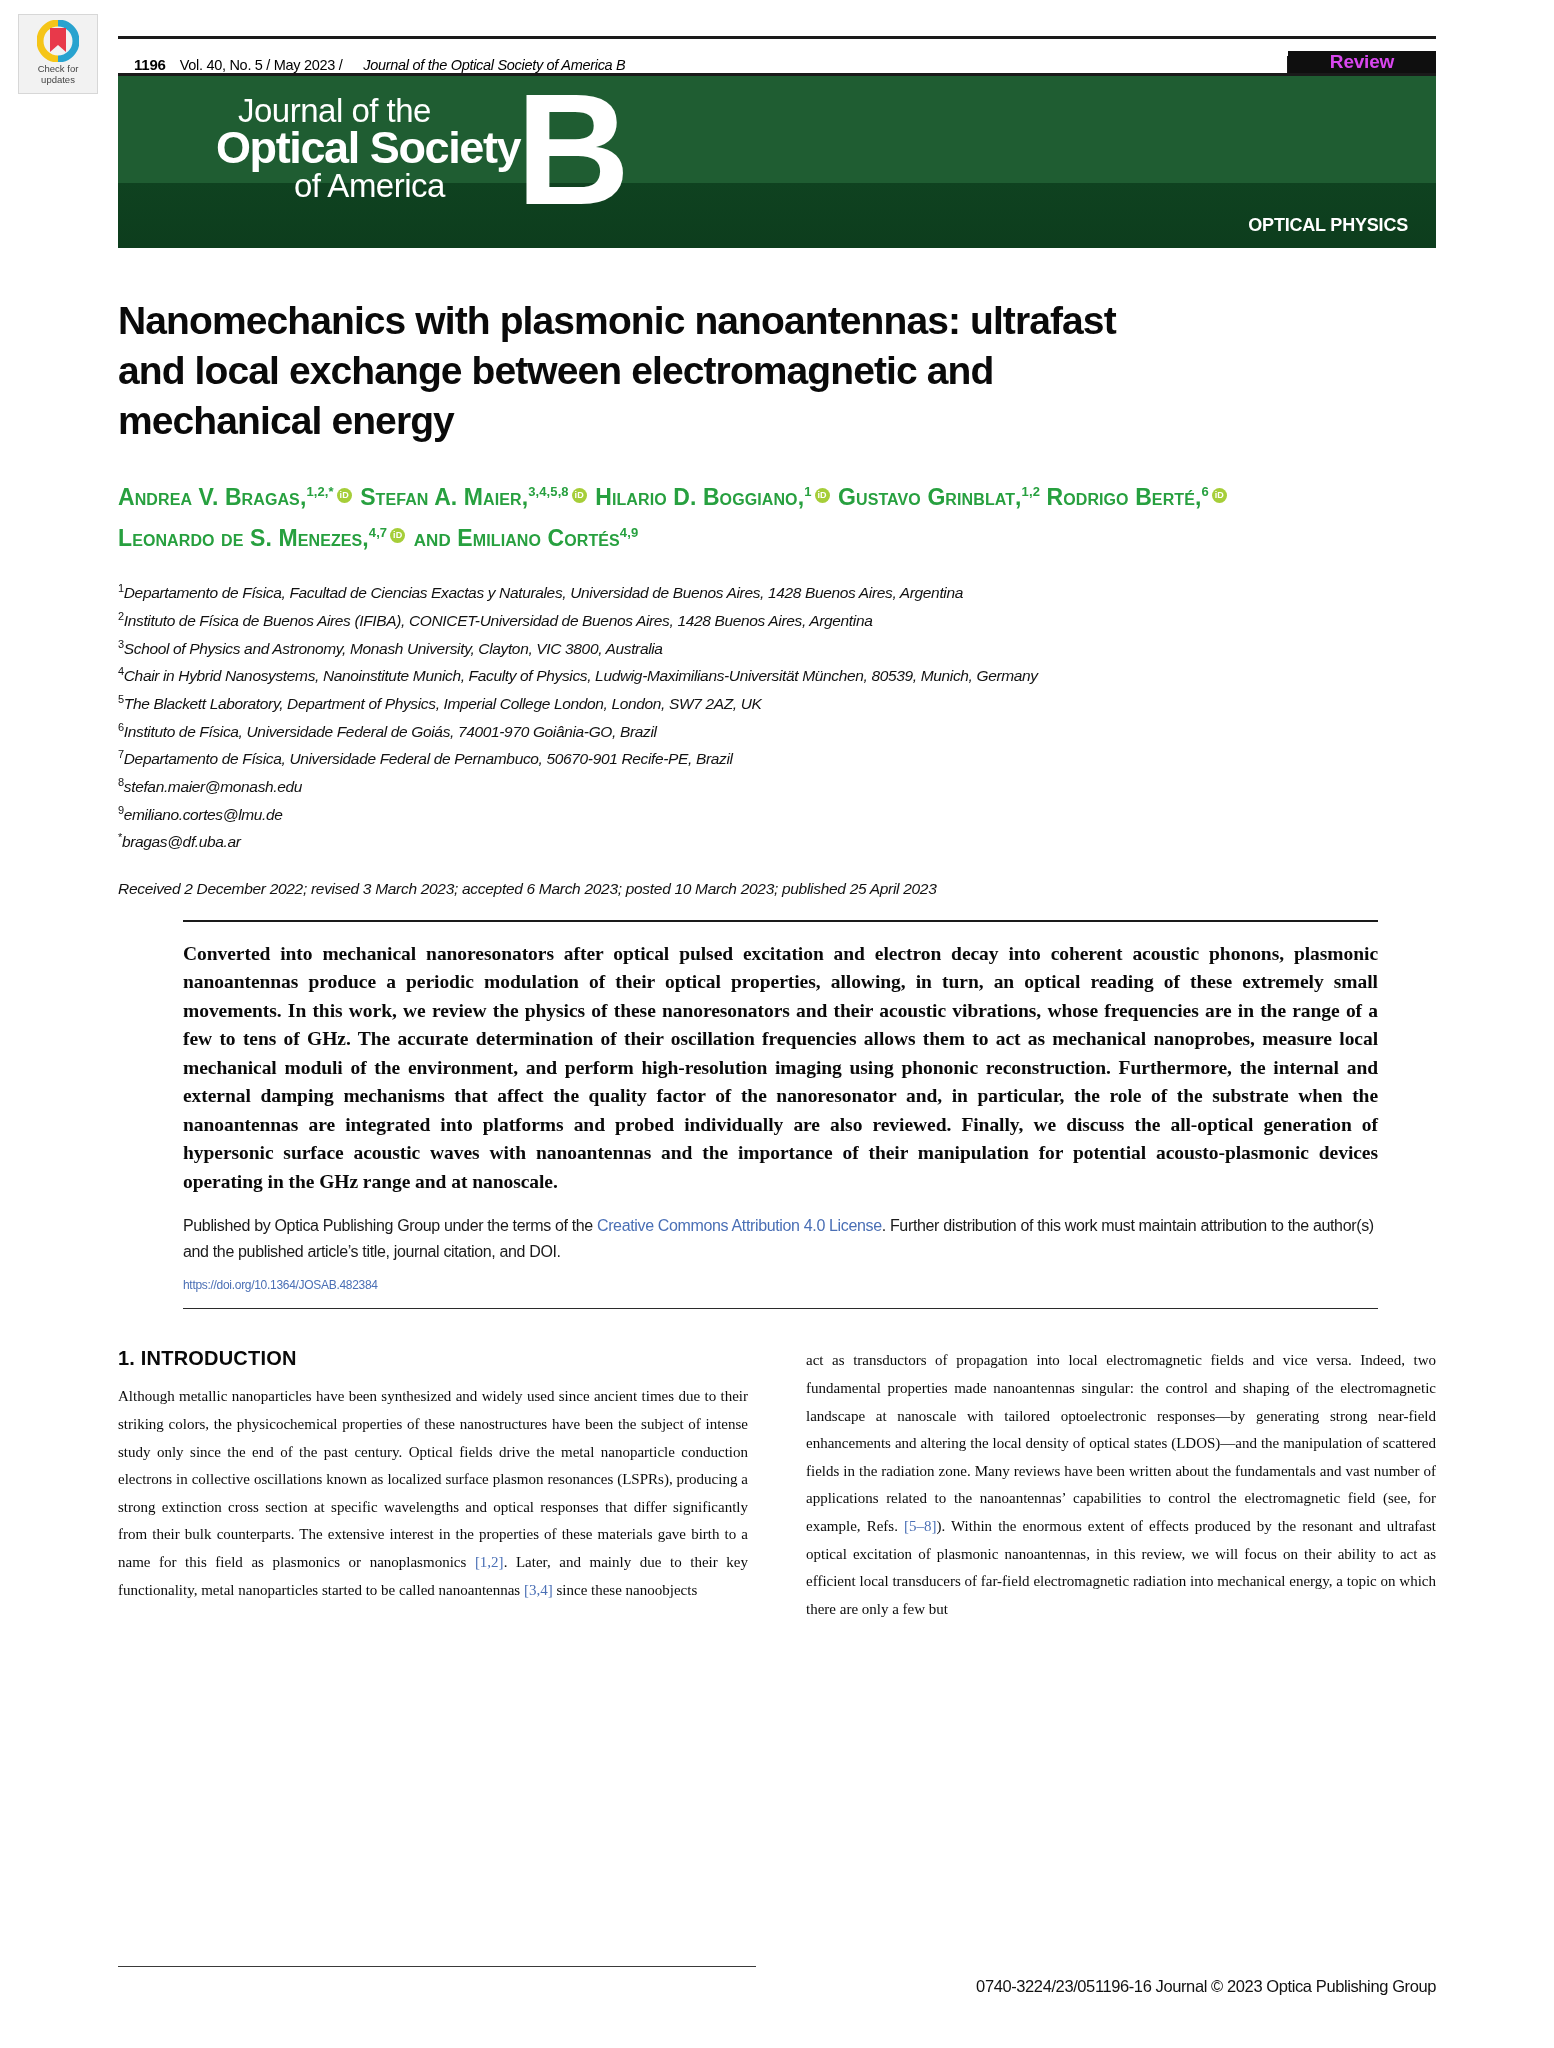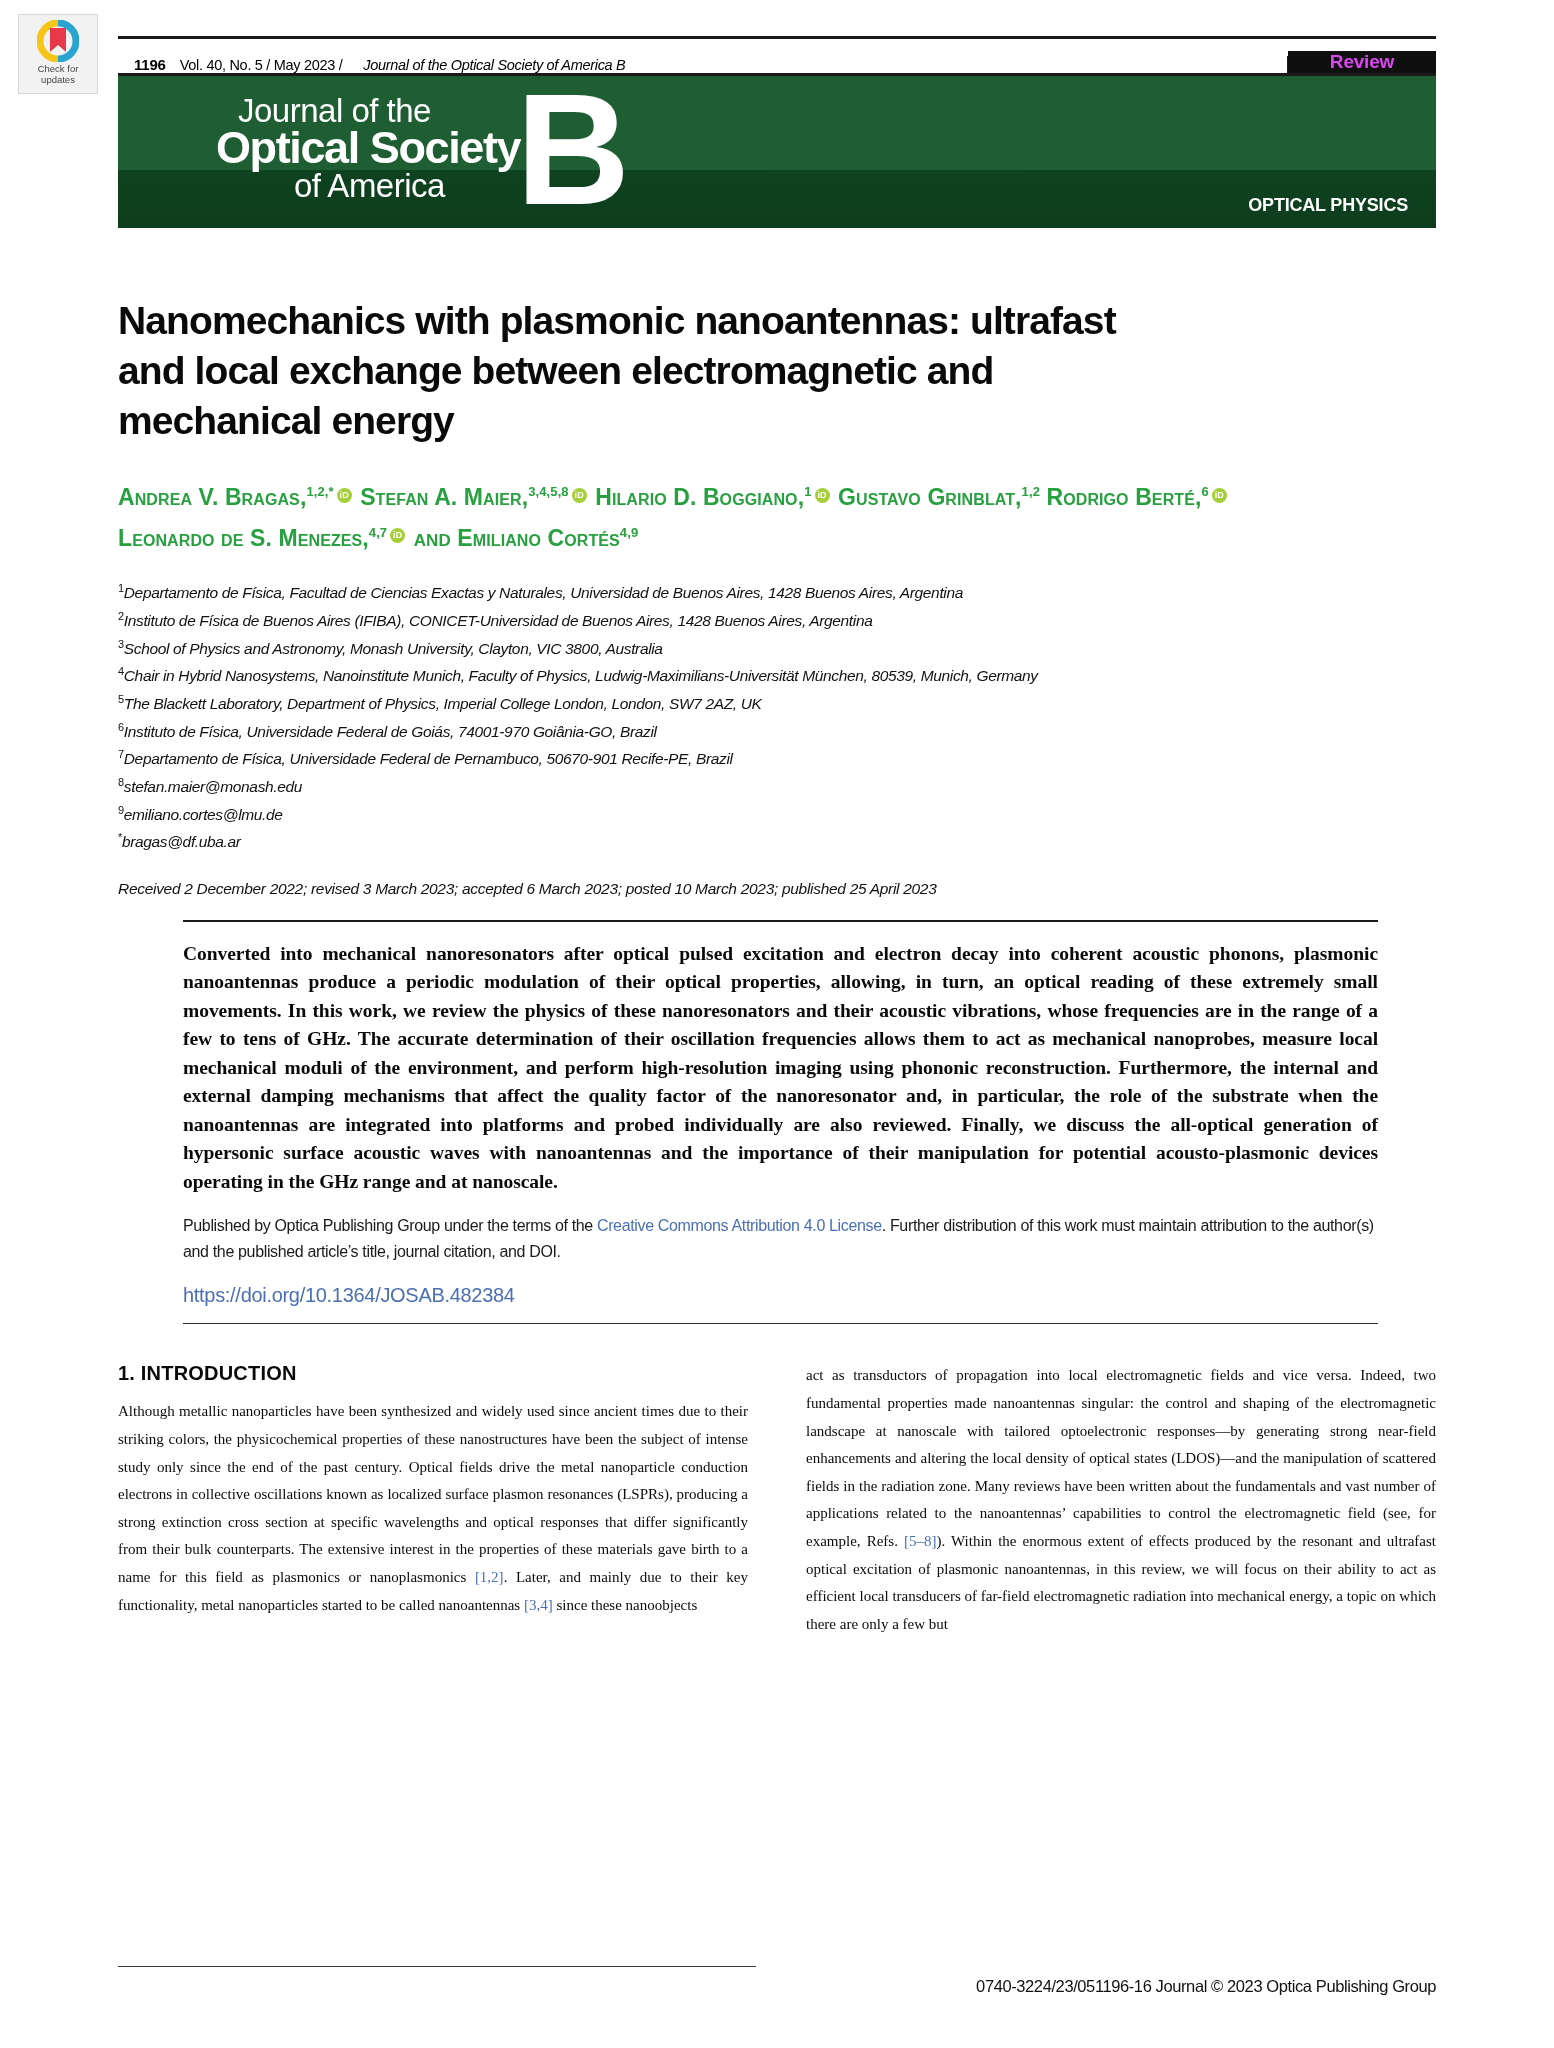--- a/index.html
+++ b/index.html
@@ -88,21 +88,21 @@
     font-size: 19px;
     font-weight: bold;
     color: #d946ef;
     letter-spacing: -0.2px;
   }
 
   
   .banner {
     position: relative;
     width: 100%;
-    height: 152px;
+    height: 172px;
     background: linear-gradient(to bottom, #1f5d32 0%, #1f5d32 62%, #0f4220 62%, #0d3d1d 100%);
     overflow: hidden;
   }
   .banner-logo {
     position: absolute;
     left: 98px; top: 6px;
     width: 400px; height: 130px;
     color: #fff;
   }
   .bl-line1 {
@@ -247,23 +247,23 @@
   .license {
     margin-top: 17px;
     font-family: "Liberation Sans", sans-serif;
     font-size: 16px;
     line-height: 26px;
     color: #1a1a1a;
     letter-spacing: -0.35px;
   }
   .license a, .doi a { color: #4a6fb5; text-decoration: none; }
   .doi {
-    margin-top: 19px;
-    font-family: "Liberation Sans", sans-serif;
-    font-size: 20px;
+    margin-top: 13px;
+    font-family: "Liberation Sans", sans-serif;
+    font-size: 12px;
     letter-spacing: -0.3px;
   }
   .abs-rule {
     margin-top: 16px;
     border-bottom: 1.6px solid #2b2b2b;
     width: 100%;
   }
 
   
   .columns {

